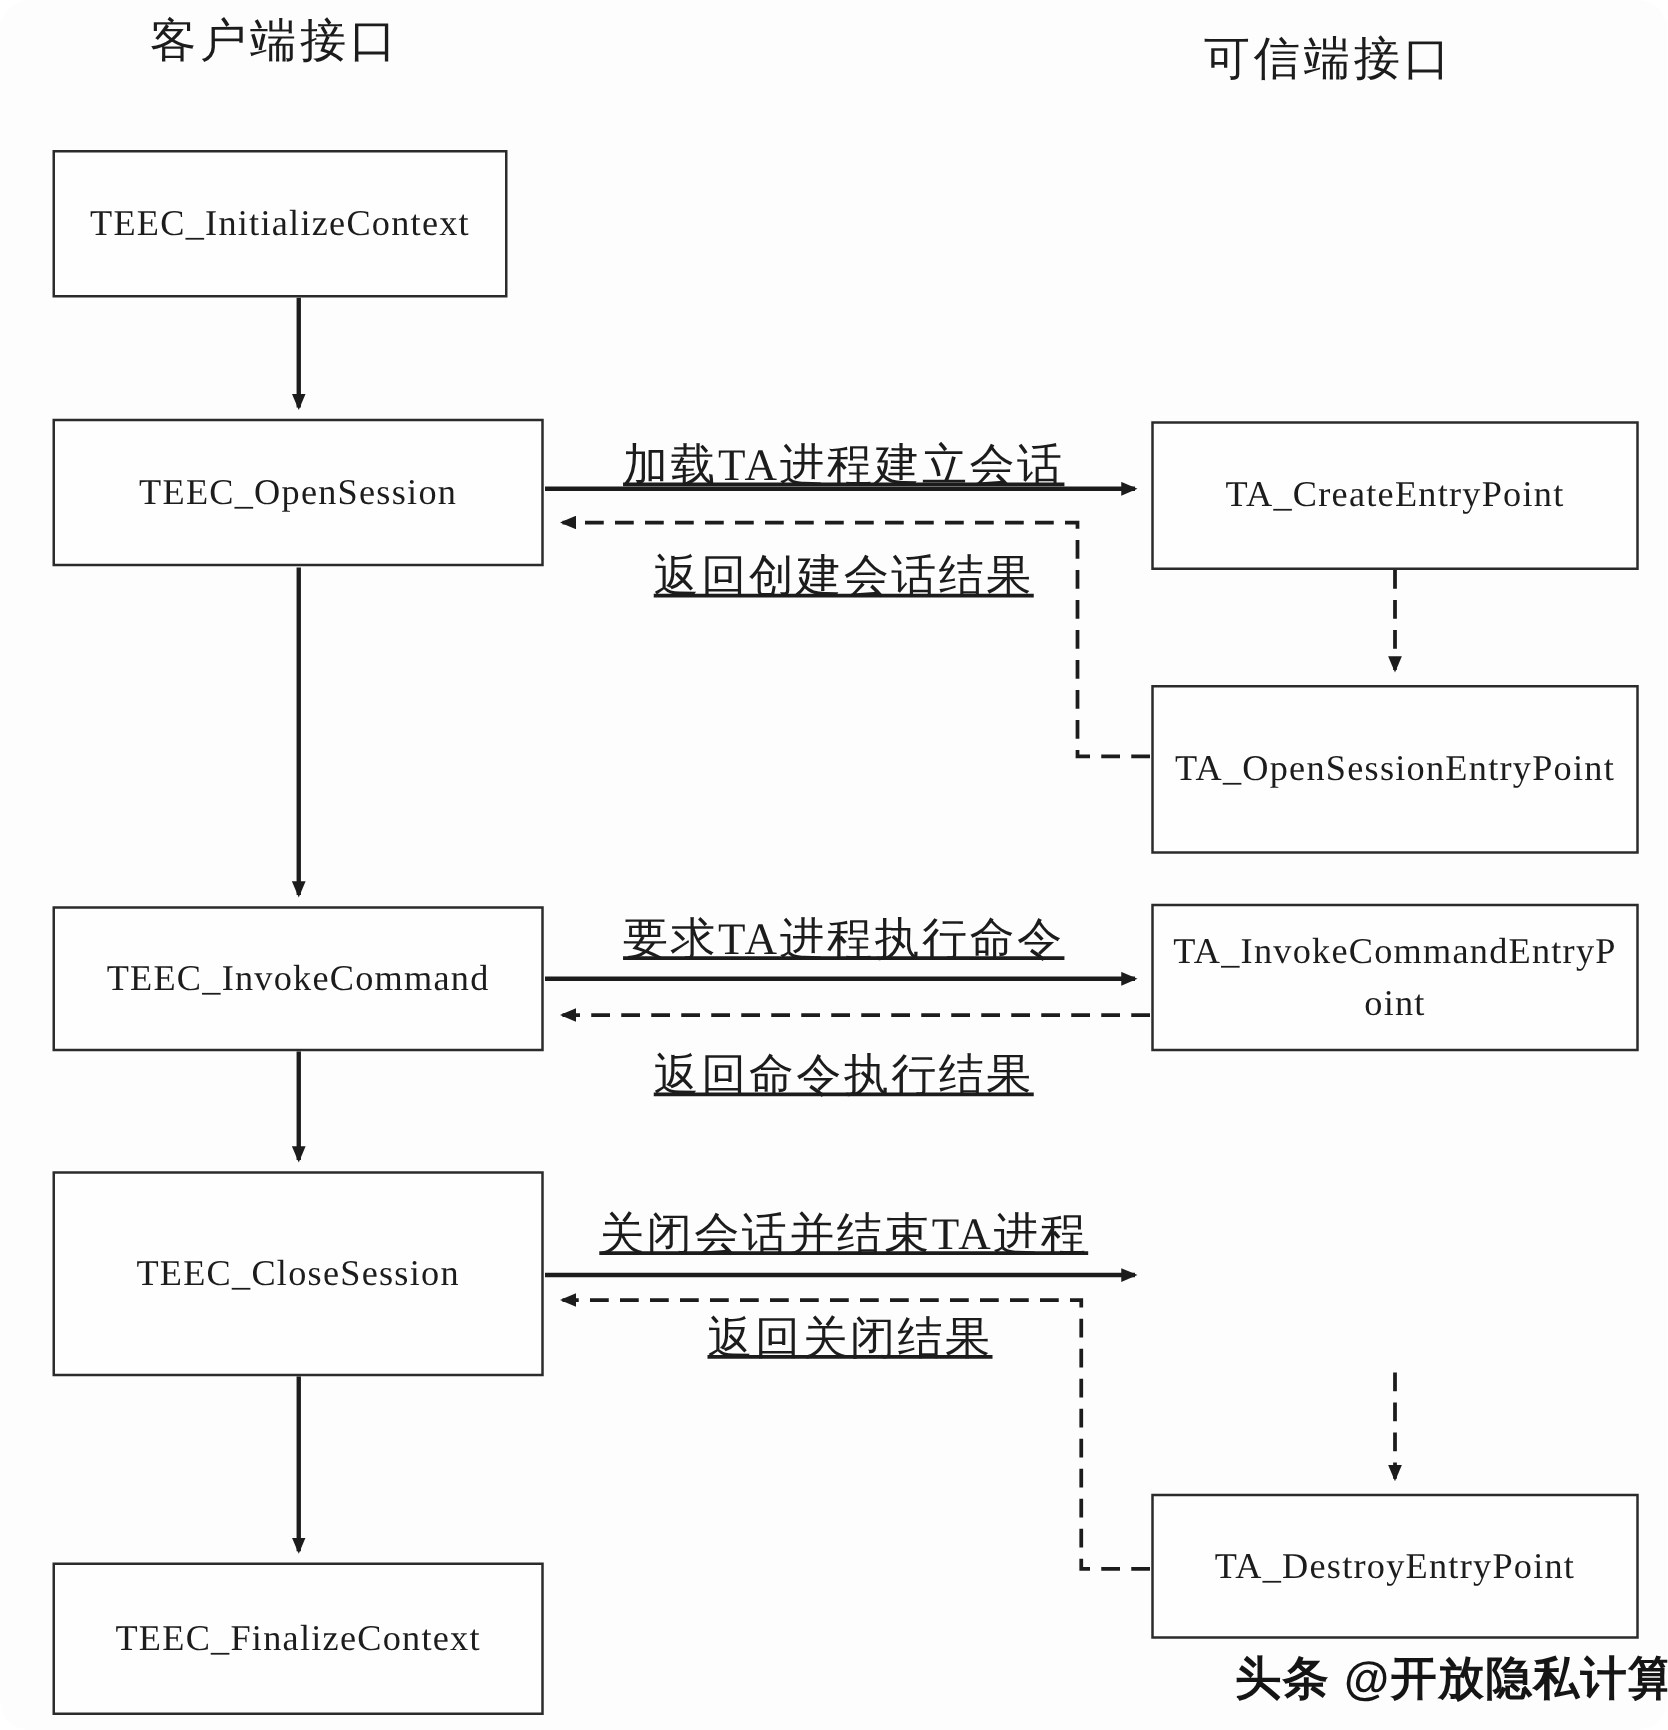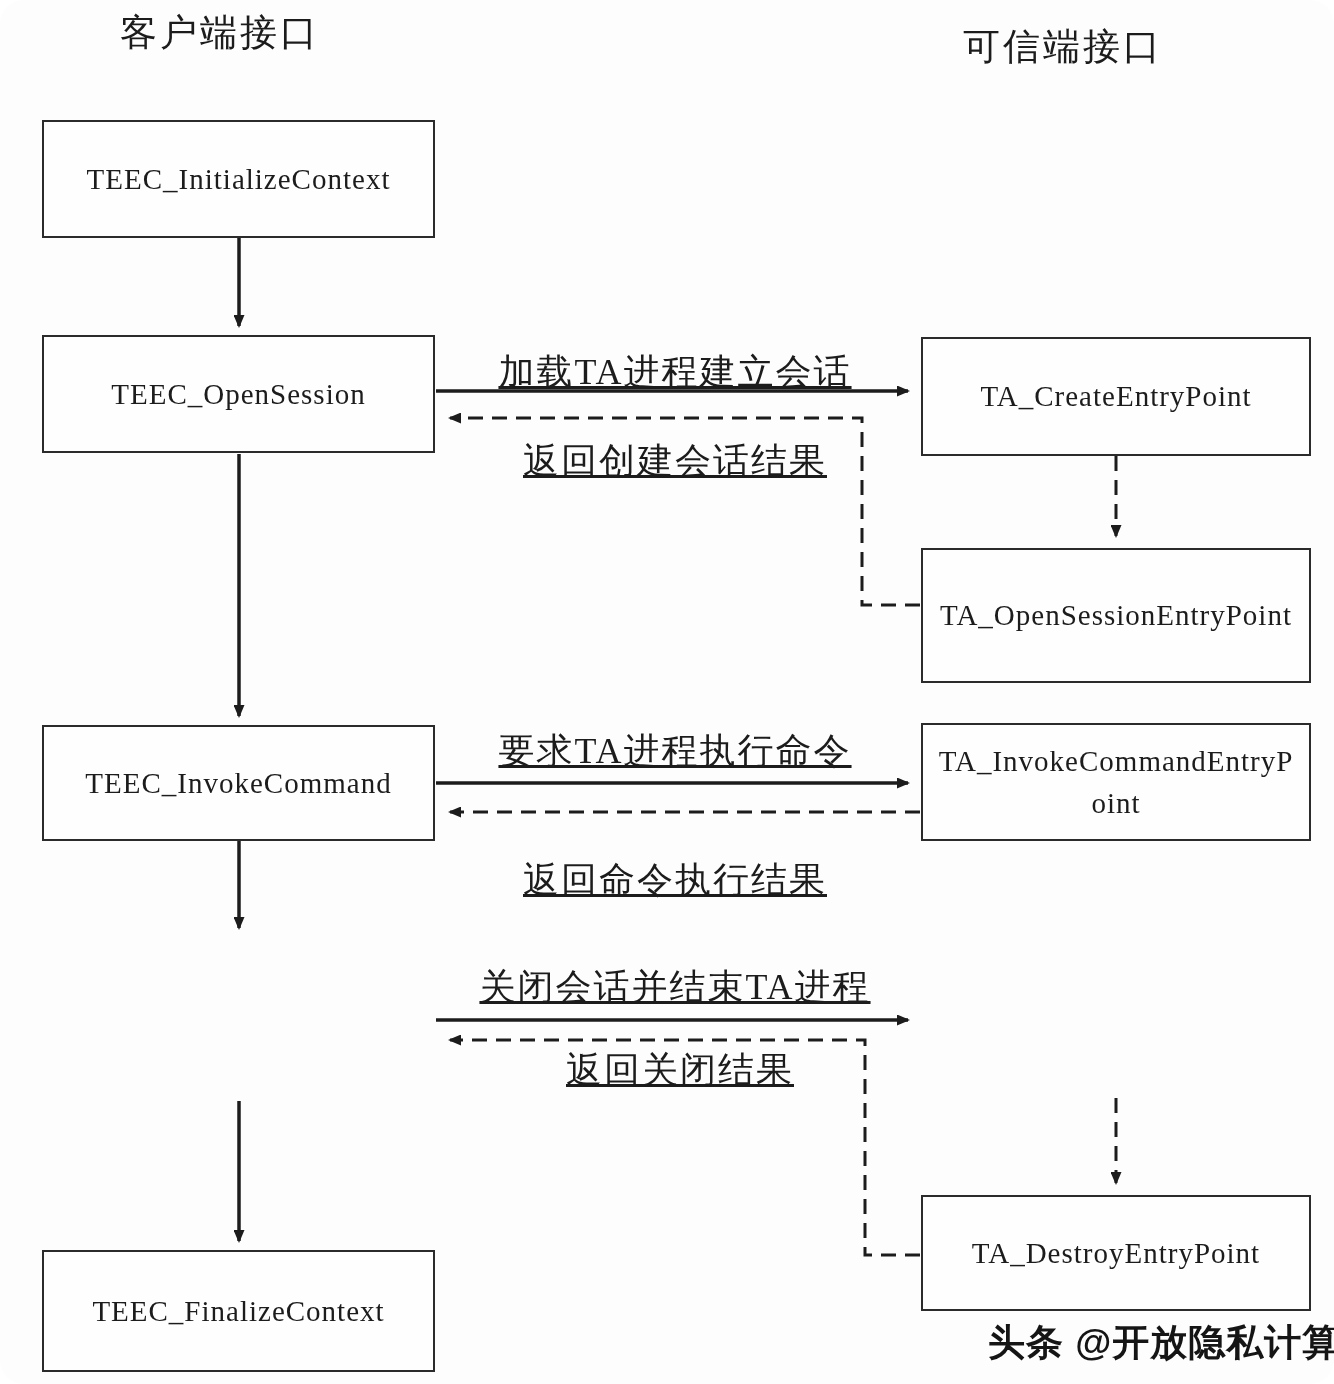--- a/index.html
+++ b/index.html
@@ -79,28 +79,31 @@
     <path d="M436,1020 L908,1020" stroke="#1c1c1c" stroke-width="3.5" fill="none" marker-end="url(#ah)"></path>
 
     <path d="M1116,456 L1116,536" stroke="#1c1c1c" stroke-width="3" stroke-dasharray="15 9" fill="none" marker-end="url(#ah)"></path>
     <path d="M1116,1098 L1116,1183" stroke="#1c1c1c" stroke-width="3" stroke-dasharray="15 9" fill="none" marker-end="url(#ah)"></path>
 
     <path d="M920,605 L862,605 L862,418 L450,418" stroke="#1c1c1c" stroke-width="3" stroke-dasharray="15 9" fill="none" marker-end="url(#ah)"></path>
     <path d="M920,812 L450,812" stroke="#1c1c1c" stroke-width="3" stroke-dasharray="15 9" fill="none" marker-end="url(#ah)"></path>
     <path d="M920,1255 L865,1255 L865,1040 L450,1040" stroke="#1c1c1c" stroke-width="3" stroke-dasharray="15 9" fill="none" marker-end="url(#ah)"></path>
   </svg>
 
-  <div class="box" style="left:42px;top:120px;width:393px;height:118px;">
+  <div class="box" style="left:42px;top:120px;width:364px;height:118px;">
     <span>TEEC_InitializeContext</span>
   </div>
   <div class="box" style="left:42px;top:335px;width:393px;height:118px;">
     <span>TEEC_OpenSession</span>
   </div>
   <div class="box" style="left:42px;top:725px;width:393px;height:116px;">
     <span>TEEC_InvokeCommand</span>
+  </div>
+  <div class="box" style="left:42px;top:937px;width:393px;height:164px;">
+    <span>TEEC_CloseSession</span>
   </div>
   <div class="box" style="left:42px;top:1250px;width:393px;height:122px;">
     <span>TEEC_FinalizeContext</span>
   </div>
 
   <div class="box" style="left:921px;top:337px;width:390px;height:119px;">
     <span>TA_CreateEntryPoint</span>
   </div>
   <div class="box" style="left:921px;top:548px;width:390px;height:135px;">
     <span>TA_OpenSessionEntryPoint</span>
@@ -108,19 +111,19 @@
   <div class="box" style="left:921px;top:723px;width:390px;height:118px;">
     <span>TA_InvokeCommandEntryPoint</span>
   </div>
   <div class="box" style="left:921px;top:1195px;width:390px;height:116px;">
     <span>TA_DestroyEntryPoint</span>
   </div>
 
   <div class="arrow-label" style="left:450px;top:348px;width:450px;">加载TA进程建立会话</div>
   <div class="arrow-label" style="left:480px;top:437px;width:390px;">返回创建会话结果</div>
   <div class="arrow-label" style="left:450px;top:727px;width:450px;">要求TA进程执行命令</div>
-  <div class="arrow-label" style="left:480px;top:836px;width:390px;margin-top:20px;">返回命令执行结果</div>
+  <div class="arrow-label" style="left:480px;top:836px;width:390px;">返回命令执行结果</div>
   <div class="arrow-label" style="left:440px;top:963px;width:470px;">关闭会话并结束TA进程</div>
   <div class="arrow-label" style="left:530px;top:1046px;width:300px;">返回关闭结果</div>
 
   <div class="watermark" style="left:988px;top:1318px;">头条 @开放隐私计算</div>
 
 </div>
 
 </body></html>

